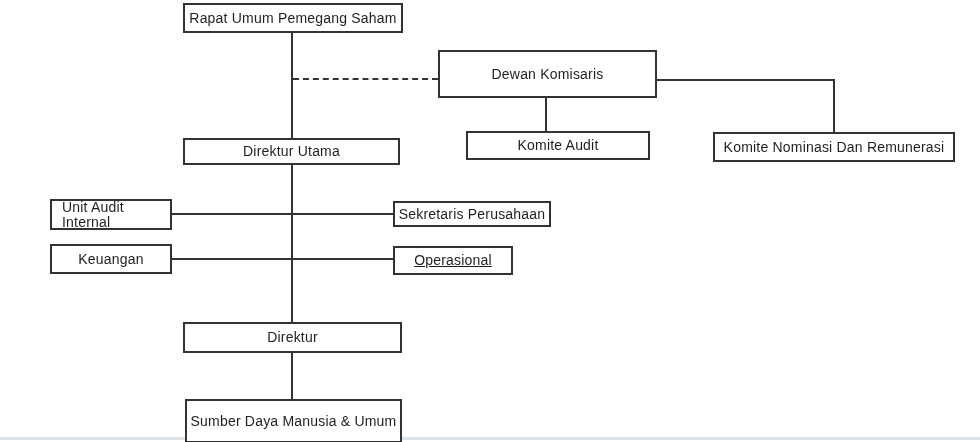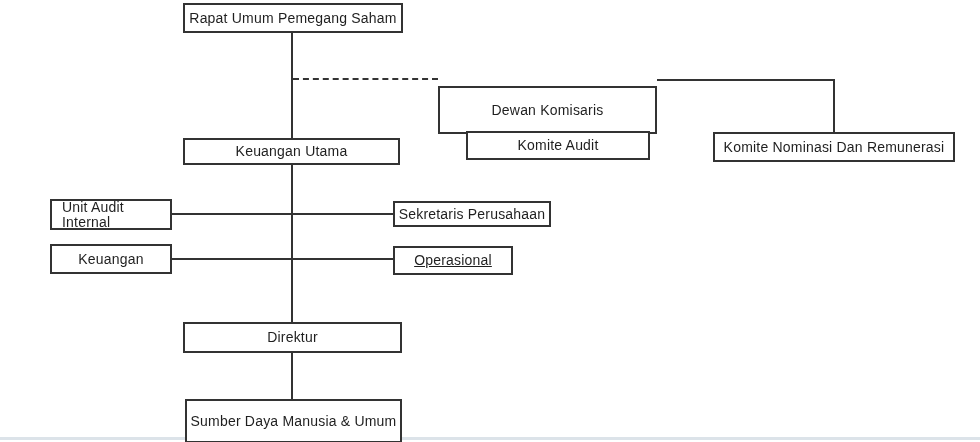--- a/index.html
+++ b/index.html
@@ -54,21 +54,21 @@
     left: 0; top: 437;
     top: 437px;
     width: 980px;
     height: 3px;
     background: var(--bottom-strip);
     z-index: 0;
   }
 
   
   #n-rapat-umum          { left:183px; top:3px;   width:220px; height:30px; }
-  #n-dewan-komisaris     { left:438px; top:50px;  width:219px; height:48px;margin-top:36px; }
+  #n-dewan-komisaris     { left:438px; top:50px;  width:219px; height:48px; }
   #n-komite-audit        { left:437px; top:131px; width:184px; height:29px;margin-left:29px; }
   #n-komite-nominasi     { left:713px; top:132px; width:242px; height:30px; }
   #n-direktur-utama      { left:183px; top:138px; width:217px; height:27px; }
   #n-unit-audit-internal { left:50px;  top:199px; width:122px; height:31px; padding:0 10px; }
   #n-sekretaris          { left:393px; top:201px; width:158px; height:26px; }
   #n-keuangan            { left:50px;  top:244px; width:122px; height:30px; }
   #n-operasional         { left:393px; top:246px; width:120px; height:29px;text-decoration:underline; }
   #n-direktur            { left:183px; top:322px; width:219px; height:31px; }
   #n-sumber-daya         { left:185px; top:399px; width:217px; height:44px; }
 
@@ -96,21 +96,21 @@
   <div class="line" id="c-trunk-mid"></div>
   <div class="line" id="c-row1"></div>
   <div class="line" id="c-row2"></div>
   <div class="line" id="c-direktur-sumber"></div>
   <div class="bottom-strip"></div>
 
   <div class="node" id="n-rapat-umum">Rapat Umum Pemegang Saham</div>
   <div class="node" id="n-dewan-komisaris">Dewan Komisaris</div>
   <div class="node" id="n-komite-audit">Komite Audit</div>
   <div class="node" id="n-komite-nominasi">Komite Nominasi Dan Remunerasi</div>
-  <div class="node" id="n-direktur-utama">Keuangan Utama</div>
+  <div class="node" id="n-direktur-utama">Direktur Utama</div>
   <div class="node" id="n-unit-audit-internal">Unit Audit Internal</div>
   <div class="node" id="n-sekretaris">Sekretaris Perusahaan</div>
   <div class="node" id="n-keuangan">Keuangan</div>
   <div class="node" id="n-operasional">Operasional</div>
   <div class="node" id="n-direktur">Direktur</div>
   <div class="node" id="n-sumber-daya">Sumber Daya Manusia &amp; Umum</div>
 
 </div>
 
 </body></html>

